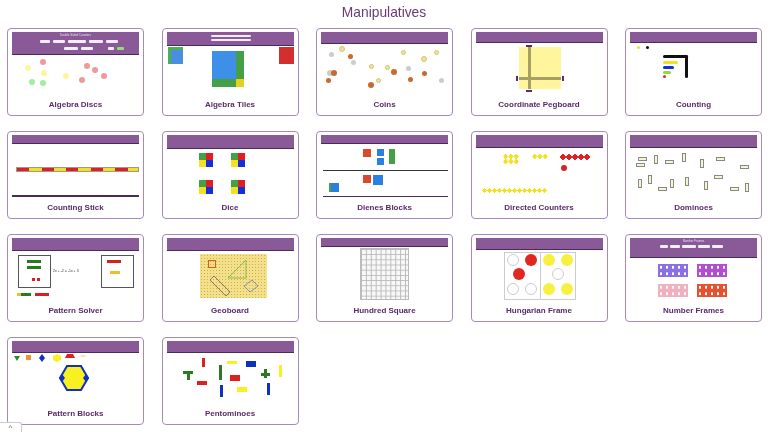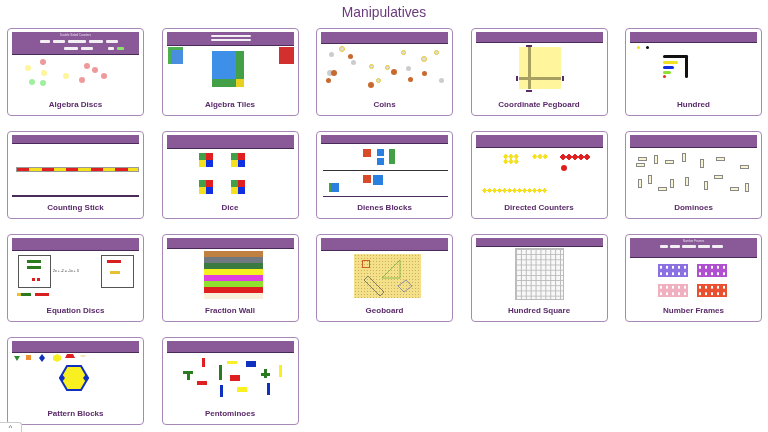--- a/index.html
+++ b/index.html
@@ -141,21 +141,21 @@
       <div class="gridbg" style="left:3px;top:12px;width:128px;height:50px;background-color:#fff"></div>
       <div class="circle" style="left:7px;top:14px;width:3px;height:3px;background:#f0e020"></div>
       <div class="circle" style="left:16px;top:14px;width:3px;height:3px;background:#111"></div>
       <div class="circle" style="left:33px;top:23px;width:25px;height:3px;background:#111;border-radius:2px"></div>
       <div class="circle" style="left:55px;top:23px;width:3px;height:23px;background:#111;border-radius:2px"></div>
       <div class="circle" style="left:33px;top:29px;width:15px;height:3px;background:#f0e020;border-radius:2px"></div>
       <div class="circle" style="left:33px;top:34px;width:11px;height:3px;background:#1030e0;border-radius:2px"></div>
       <div class="circle" style="left:33px;top:39px;width:8px;height:3px;background:#8ee030;border-radius:2px"></div>
       <div class="circle" style="left:33px;top:43px;width:3px;height:3px;background:#e03020"></div>
     </div>
-    <div class="label">Hundred</div>
+    <div class="label">Counting</div>
   </div>
 
   <div class="card">
     <div class="thumb">
       <div class="bar" style="height:9px"></div>
       <div class="abs" style="left:4px;top:32px;width:123px;height:5px;background:repeating-linear-gradient(90deg,#e02020 0 12.3px,#f5e020 12.3px 24.6px);border:0.5px solid #999"></div>
       <div class="abs" style="left:0;top:60px;width:127px;height:2px;background:#4a2a58"></div>
     </div>
     <div class="label">Counting Stick</div>
   </div>
@@ -232,37 +232,23 @@
       <div class="abs" style="left:15px;top:28px;width:14px;height:3px;background:#2a7a20"></div>
       <div class="abs" style="left:20px;top:40px;width:3px;height:3px;background:#d82020"></div>
       <div class="abs" style="left:25px;top:40px;width:3px;height:3px;background:#d82020"></div>
       <div class="abs" style="left:41px;top:31px;font-size:3.5px;color:#333;white-space:nowrap">2x + -2 = -1x + 3</div>
       <div class="abs" style="left:89px;top:17px;width:33px;height:33px;border:0.8px solid #555"></div>
       <div class="abs" style="left:95px;top:22px;width:14px;height:3px;background:#d82020"></div>
       <div class="abs" style="left:98px;top:33px;width:10px;height:3px;background:#e8c030"></div>
       <div class="abs" style="left:5px;top:55px;width:14px;height:3px;background:#2a7a20;border-left:4px solid #e8c030"></div>
       <div class="abs" style="left:23px;top:55px;width:14px;height:3px;background:#d82020"></div>
     </div>
-    <div class="label">Equation Discs</div>
-  </div>
-
-  <div class="card">
-    <div class="thumb">
-      <div class="bar" style="height:11px"></div>
-      <div class="abs" style="left:37px;top:13px;width:59px;height:6px;background:#c08040"></div>
-      <div class="abs" style="left:37px;top:19px;width:59px;height:6px;background:#707880"></div>
-      <div class="abs" style="left:37px;top:25px;width:59px;height:6px;background:#3a7a40"></div>
-      <div class="abs" style="left:37px;top:31px;width:59px;height:6px;background:#f5f020"></div>
-      <div class="abs" style="left:37px;top:37px;width:59px;height:6px;background:#e040e0"></div>
-      <div class="abs" style="left:37px;top:43px;width:59px;height:6px;background:#90e030"></div>
-      <div class="abs" style="left:37px;top:49px;width:59px;height:6px;background:#e02020"></div>
-      <div class="abs" style="left:37px;top:55px;width:59px;height:6px;background:#f8f0d8"></div>
-    </div>
-    <div class="label">Fraction Wall</div>
-  </div>
+    <div class="label">Pattern Solver</div>
+  </div>
+
 
   <div class="card">
     <div class="thumb">
       <div class="bar" style="height:13px"></div>
       <div class="abs" style="left:33px;top:16px;width:67px;height:44px;background:#f5e08a;background-image:radial-gradient(circle,#c8b060 0.4px,transparent 0.6px);background-size:3px 3px"></div>
       <div class="abs" style="left:41px;top:22px;width:8px;height:8px;border:0.7px solid #d06020"></div>
       <svg class="abs" style="left:33px;top:16px" width="67" height="44">
         <polygon points="28,24 46,24 46,6" fill="none" stroke="#60b030" stroke-width="0.7"></polygon>
         <polygon points="10,26 14,22 30,38 26,42" fill="none" stroke="#555" stroke-width="0.7"></polygon>
         <polygon points="44,32 52,26 58,32 50,38" fill="none" stroke="#6070b0" stroke-width="0.7"></polygon>
@@ -272,20 +258,38 @@
   </div>
 
   <div class="card">
     <div class="thumb">
       <div class="bar" style="height:9px"></div>
       <div class="abs" style="left:39px;top:10px;width:49px;height:52px;background-color:#f8f8f8;background-image:linear-gradient(#bbb 0.5px,transparent 0.5px),linear-gradient(90deg,#bbb 0.5px,transparent 0.5px);background-size:4.9px 5.2px;border:0.5px solid #bbb"></div>
     </div>
     <div class="label">Hundred Square</div>
   </div>
 
+  <div class="card">
+    <div class="thumb">
+      <div class="bar" style="height:12px"></div>
+      <div class="abs" style="left:28px;top:14px;width:72px;height:48px;border:0.5px solid #ccc"></div>
+      <div class="abs" style="left:64px;top:14px;width:0.5px;height:48px;background:#ccc"></div>
+      <div class="circle" style="left:31px;top:16px;width:12px;height:12px;border:0.5px solid #ccc"></div>
+      <div class="circle" style="left:49px;top:16px;width:12px;height:12px;background:#e02820"></div>
+      <div class="circle" style="left:37px;top:30px;width:12px;height:12px;background:#e02820"></div>
+      <div class="circle" style="left:31px;top:45px;width:12px;height:12px;border:0.5px solid #ccc"></div>
+      <div class="circle" style="left:49px;top:45px;width:12px;height:12px;border:0.5px solid #ccc"></div>
+      <div class="circle" style="left:67px;top:16px;width:12px;height:12px;background:#f8f040"></div>
+      <div class="circle" style="left:85px;top:16px;width:12px;height:12px;background:#f8f040"></div>
+      <div class="circle" style="left:76px;top:30px;width:12px;height:12px;border:0.5px solid #ccc"></div>
+      <div class="circle" style="left:67px;top:45px;width:12px;height:12px;background:#f8f040"></div>
+      <div class="circle" style="left:85px;top:45px;width:12px;height:12px;background:#f8f040"></div>
+    </div>
+    <div class="label">Hungarian Frame</div>
+  </div>
 
   <div class="card">
     <div class="thumb">
       <div class="bar" style="height:20px">
           <div class="t">Number Frames</div>
         <div class="btn" style="left:30px;top:7px;width:8px"></div>
           <div class="btn" style="left:40px;top:7px;width:10px"></div>
           <div class="btn" style="left:52px;top:7px;width:14px"></div>
           <div class="btn" style="left:68px;top:7px;width:12px"></div>
           <div class="btn" style="left:82px;top:7px;width:11px"></div>

